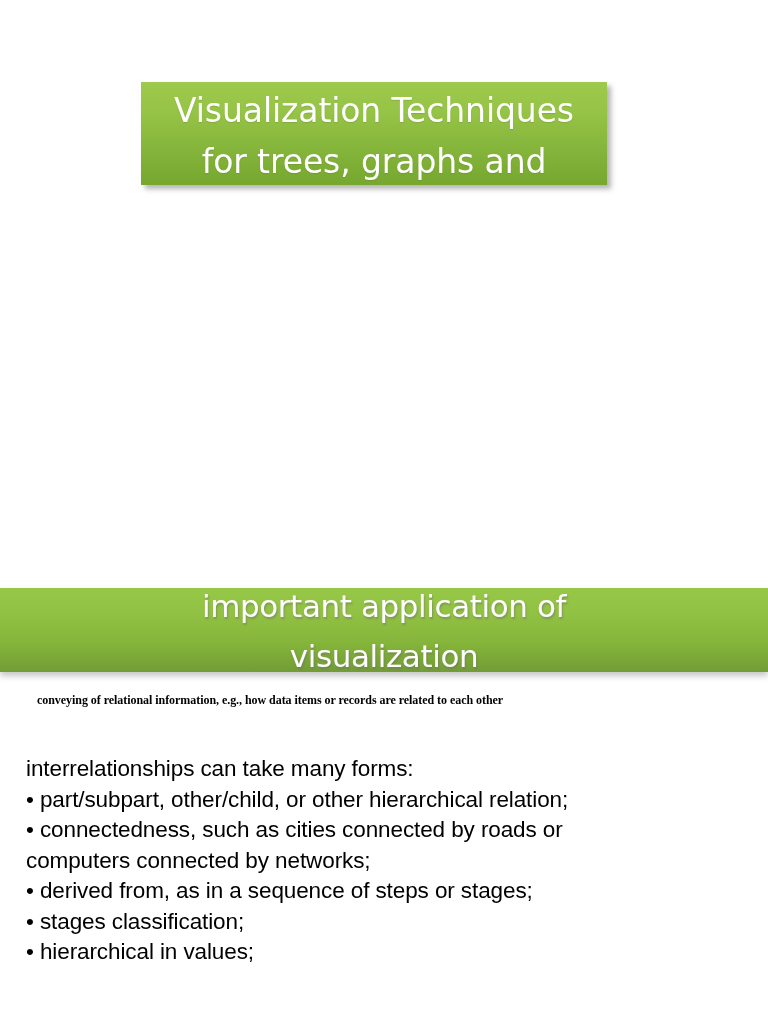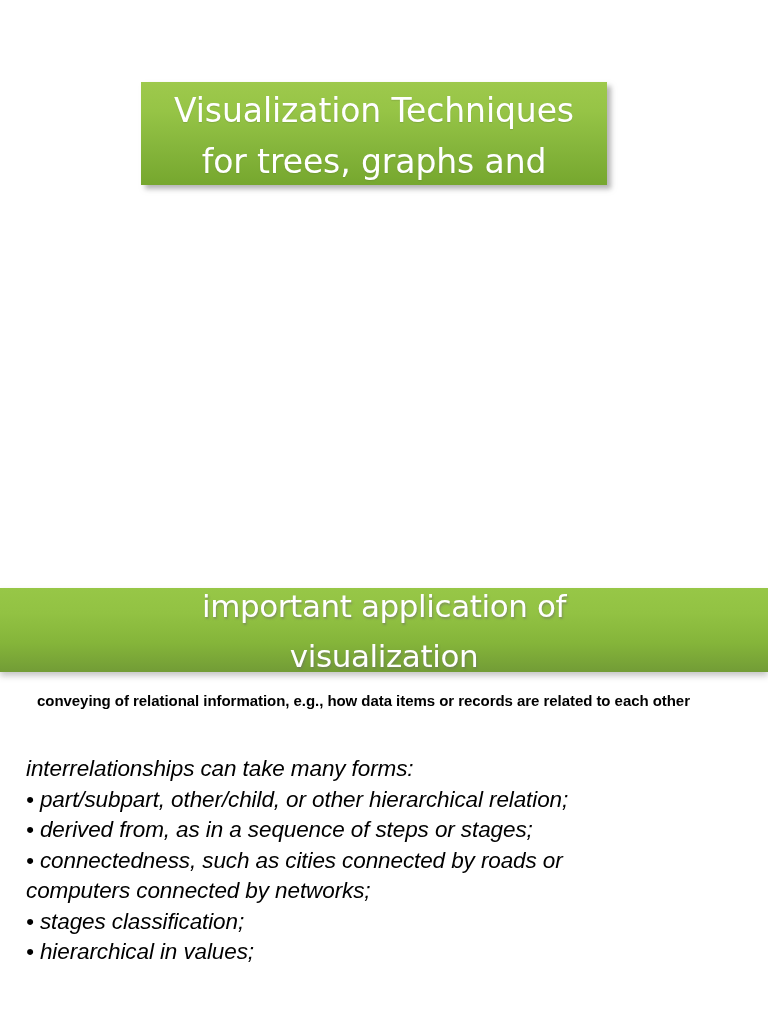--- a/index.html
+++ b/index.html
@@ -79,22 +79,22 @@
   }
 
   
   .lead-paragraph {
     position: absolute;
     left: 37px;
     top: 688px;
     width: 712px;
     margin: 0;
     color: #000000;
-    font-family: Liberation Sans, sans-serif;
-    font-size: 15px;
+    font-family: Liberation Serif, serif;
+    font-size: 12px;
     font-weight: 700;
     line-height: 25px;
     letter-spacing: -0.05px;
   }
 
   .bullet-block {
     position: absolute;
     left: 26px;
     top: 754px;
     width: 700px;
@@ -105,21 +105,20 @@
     font-family: "Liberation Sans Narrow", "Liberation Sans", sans-serif;
     font-size: 22.5px;
     font-weight: 400;
     line-height: 30.5px;
     letter-spacing: -0.1px;
   }
   .bullet-block li {
     margin: 0;
     padding: 0;
     white-space: pre-line;
-    font-style: italic;
   }
 </style>
 </head>
 <body>
 
 <div class="slide">
 
   <div class="title-banner">
     <span class="title-banner-text">Visualization Techniques
 for trees, graphs and
@@ -129,20 +128,20 @@
   <div class="band">
     <span class="band-text">important application of
 visualization</span>
   </div>
 
   <p class="lead-paragraph">conveying of relational information, e.g., how data items or records are related to each other</p>
 
   <ul class="bullet-block">
     <li>interrelationships can take many forms:</li>
     <li>• part/subpart, other/child, or other hierarchical relation;</li>
-    <li>• derived from, as in a sequence of steps or stages;</li>
     <li>• connectedness, such as cities connected by roads or
 computers connected by networks;</li>
+    <li>• derived from, as in a sequence of steps or stages;</li>
     <li>• stages classification;</li>
     <li>• hierarchical in values;</li>
   </ul>
 
 </div>
 
 </body></html>

